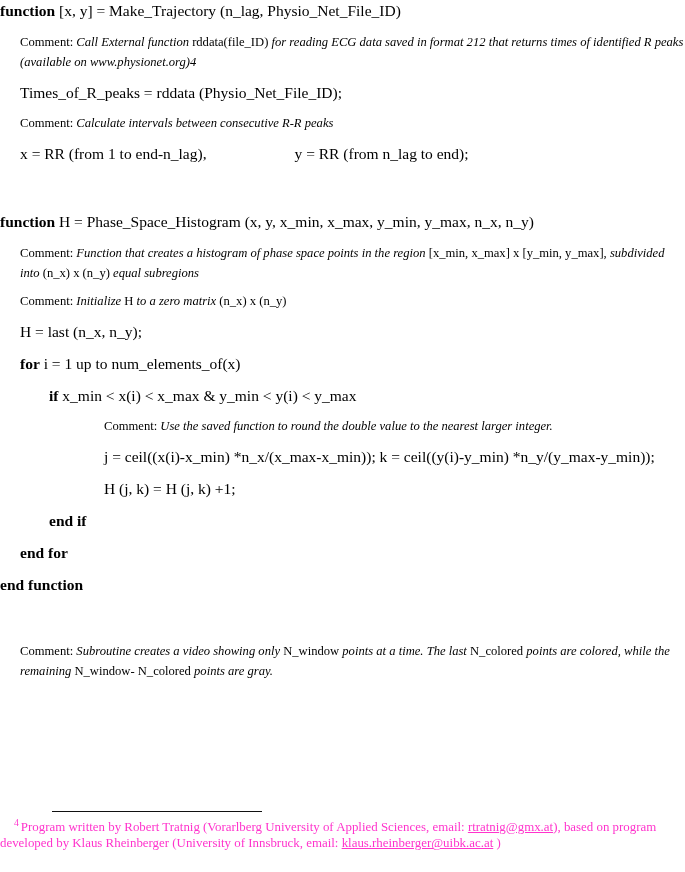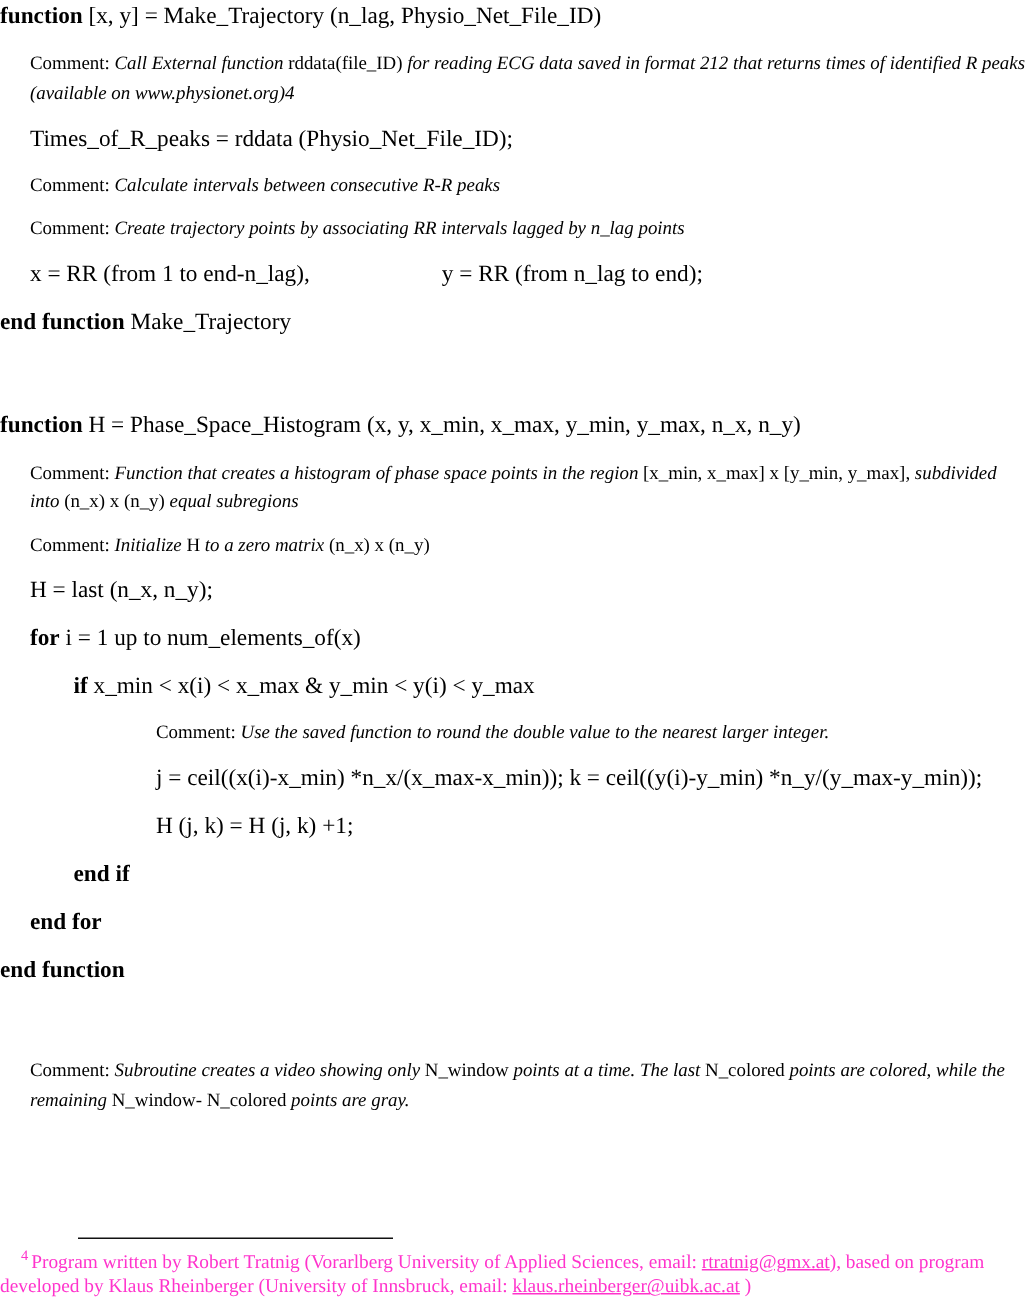--- a/index.html
+++ b/index.html
@@ -58,21 +58,21 @@
 
   .inline-fn {
     font-style: italic;
   }
 
   
   .footnote-wrap {
     position: absolute;
     left: 0;
     right: 0;
-    bottom: 6px;
+    bottom: 20px;
   }
   .fn-rule {
     width: 210px;
     height: 0;
     border-top: 1.6px solid #111111;
     margin: 0 0 7px 52px;
   }
   .footnote {
     color: #ff33cc;
     font-size: 12.9px;
@@ -102,25 +102,23 @@
 
     <div class="line sig ind0"><span class="kw">function</span><span> [x, y] = Make_Trajectory (n_lag, Physio_Net_File_ID)</span></div>
 
     <div class="comment ind1"><span class="lbl">Comment</span>: <i>Call External function </i><span class="rm">rddata(file_ID)</span><i> for reading ECG data saved in format 212 that returns times of identified R peaks (available on www.physionet.org)</i><i class="inline-fn">4</i></div>
 
     <div class="line ind1">Times_of_R_peaks = rddata (Physio_Net_File_ID);</div>
 
     <div class="comment ind1"><span class="lbl">Comment</span>: <i>Calculate intervals between consecutive R-R peaks</i></div>
 
 
-    <div class="comment ind1"><span class="lbl">Comment</span>: <i>Create trajectory points by associating RR intervals lagged by n_lag points</i></div>
 
     <div class="line ind1"><span>x = RR (from 1 to end-n_lag),</span><span style="display:inline-block;width:88px"></span><span>y = RR (from n_lag to end);</span></div>
 
-    <div class="line sig ind0"><span class="kw">end function</span><span> Make_Trajectory</span></div>
   </div>
 
   <div class="gap-lg"></div>
 
   <div>
 
     <div class="line sig ind0"><span class="kw">function</span><span> H = Phase_Space_Histogram (x, y, x_min, x_max, y_min, y_max, n_x, n_y)</span></div>
 
     <div class="comment ind1"><span class="lbl">Comment</span>: <i>Function that creates a histogram of phase space points in the region </i><span class="rm">[x_min, x_max] x [y_min, y_max],</span><i> subdivided into </i><span class="rm">(n_x) x (n_y)</span><i> equal subregions</i></div>
 

